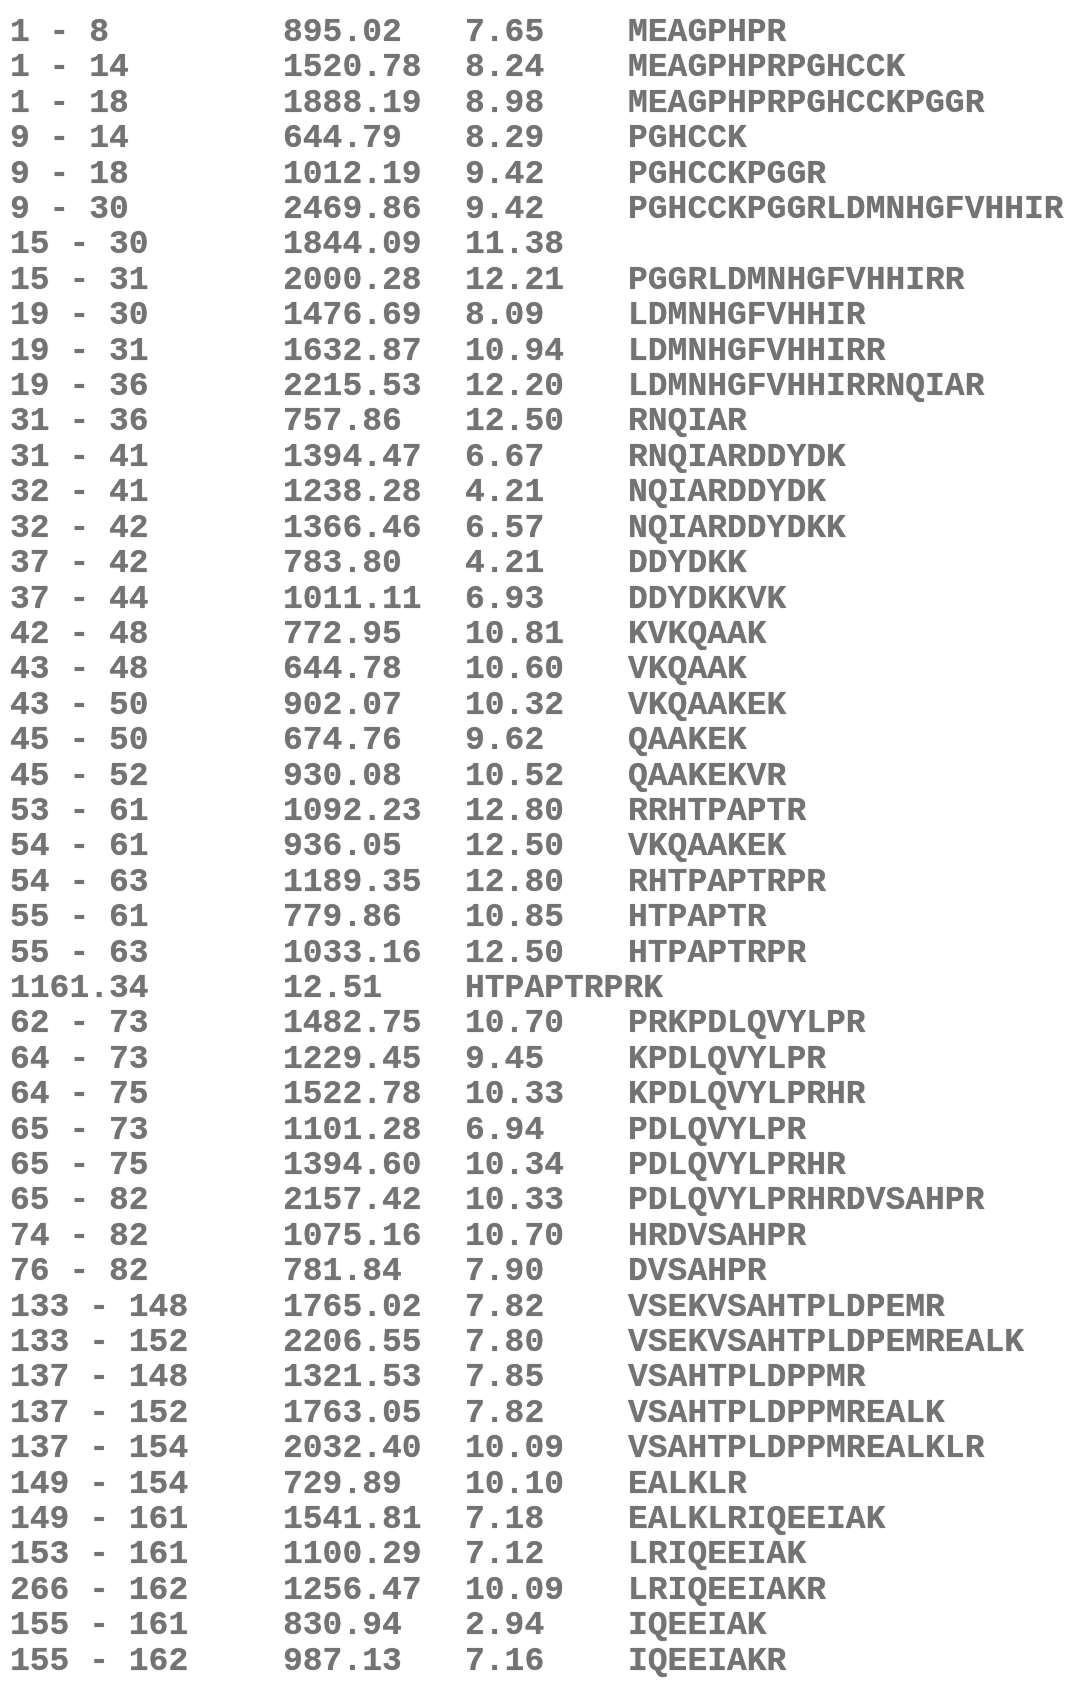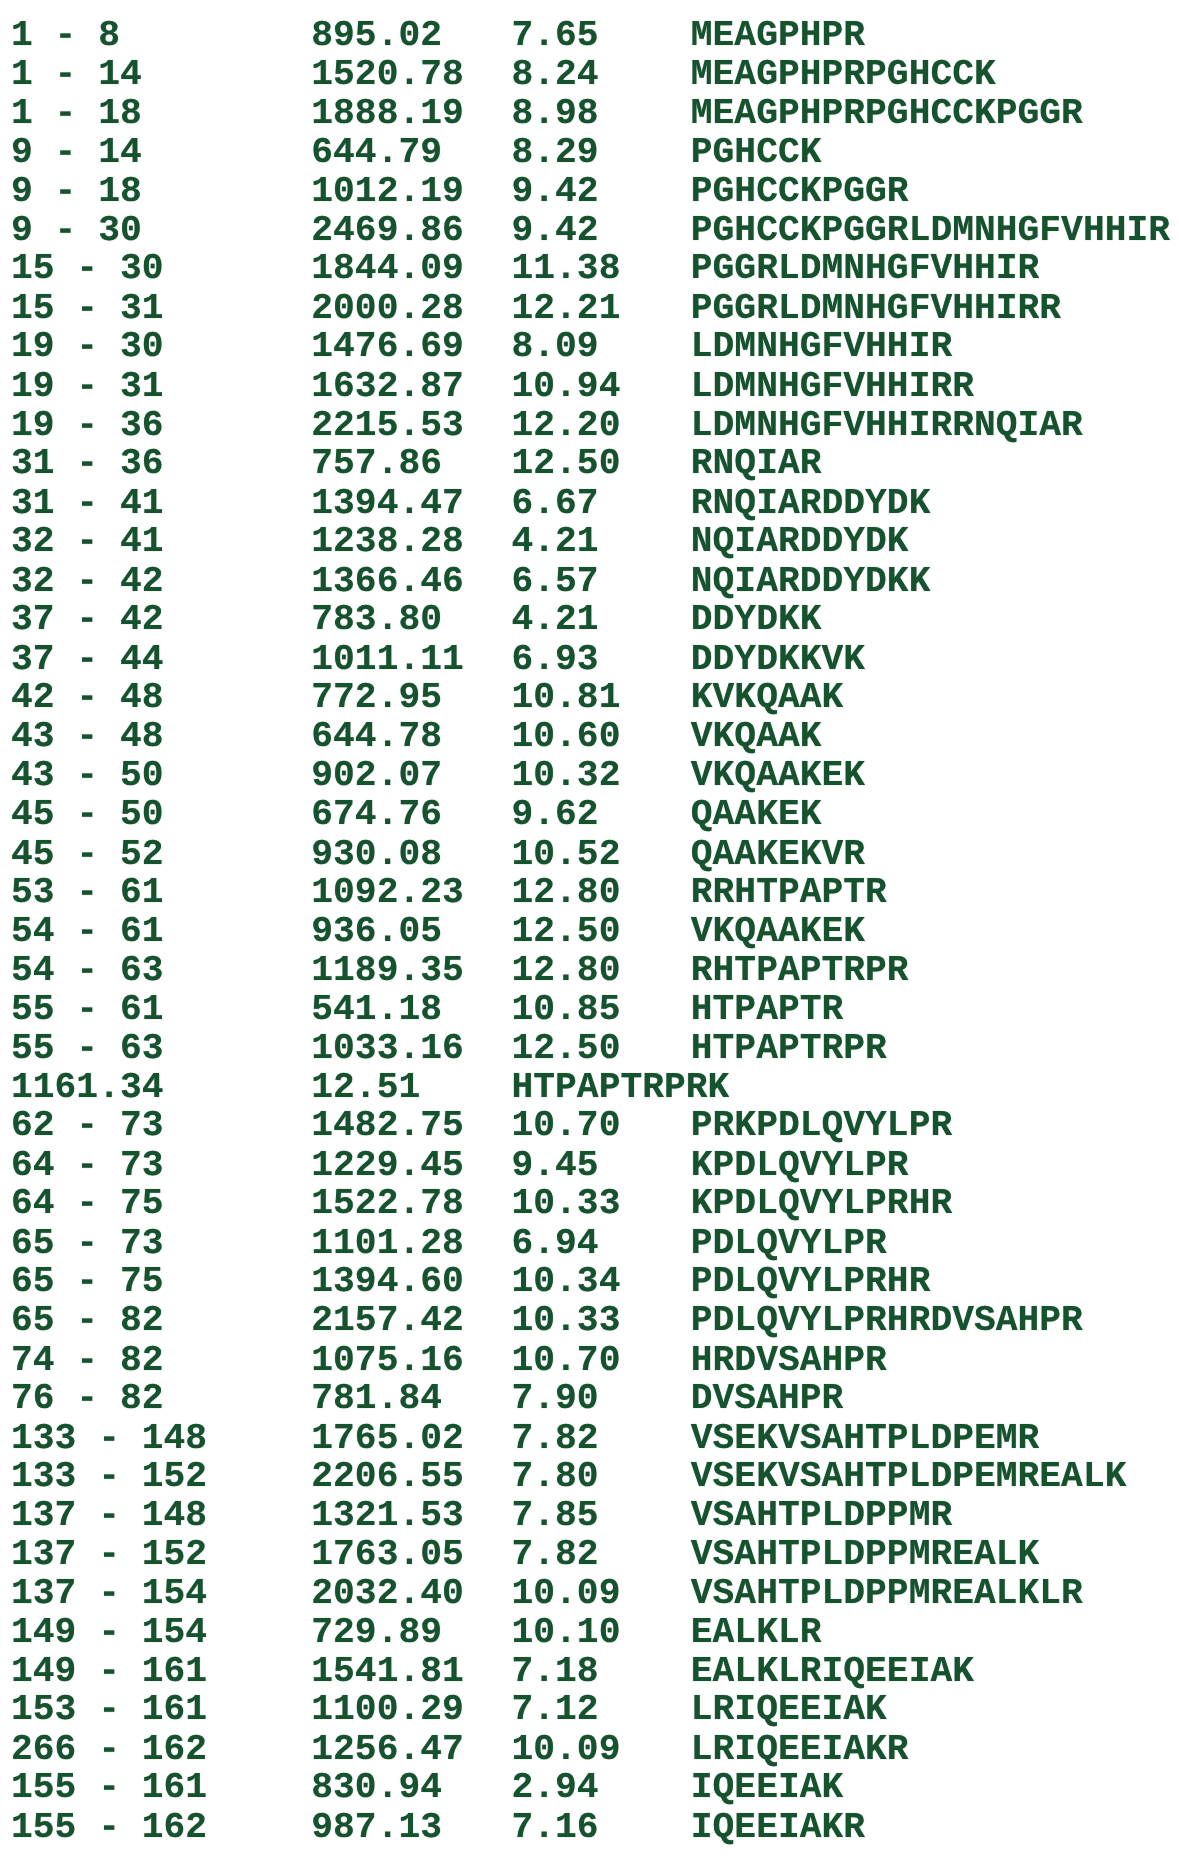--- a/index.html
+++ b/index.html
@@ -12,61 +12,61 @@
   .page {
     box-sizing: border-box;
     width: 1072px;
     height: 1704px;
     padding: 15px 0 0 10px;
     background: #ffffff;
     font-family: "Liberation Mono", "DejaVu Sans Mono", monospace;
     font-weight: 700;
     font-size: 33px;
     line-height: 35.4px;
-    color: #14532d;
+    color: #737373;
     
     text-shadow: 0 0 1px rgba(20,20,20,0.45);
   }
   .trow {
     display: grid;
     grid-template-columns: 273px 182px 163px auto;
     white-space: pre;
   }
   .cell { display: block; }
 </style>
 </head>
 <body>
 
 <div class="page">
     <div class="trow"><span class="cell range">1 - 8</span><span class="cell mass">895.02</span><span class="cell pi">7.65</span><span class="cell sequence">MEAGPHPR</span></div>
     <div class="trow"><span class="cell range">1 - 14</span><span class="cell mass">1520.78</span><span class="cell pi">8.24</span><span class="cell sequence">MEAGPHPRPGHCCK</span></div>
     <div class="trow"><span class="cell range">1 - 18</span><span class="cell mass">1888.19</span><span class="cell pi">8.98</span><span class="cell sequence">MEAGPHPRPGHCCKPGGR</span></div>
     <div class="trow"><span class="cell range">9 - 14</span><span class="cell mass">644.79</span><span class="cell pi">8.29</span><span class="cell sequence">PGHCCK</span></div>
     <div class="trow"><span class="cell range">9 - 18</span><span class="cell mass">1012.19</span><span class="cell pi">9.42</span><span class="cell sequence">PGHCCKPGGR</span></div>
     <div class="trow"><span class="cell range">9 - 30</span><span class="cell mass">2469.86</span><span class="cell pi">9.42</span><span class="cell sequence">PGHCCKPGGRLDMNHGFVHHIR</span></div>
-    <div class="trow"><span class="cell range">15 - 30</span><span class="cell mass">1844.09</span><span class="cell pi">11.38</span><span class="cell sequence">PGGRLDMNHGFVHHIR</span></div>
+    <div class="trow"><span class="cell range">15 - 30</span><span class="cell mass">1844.09</span><span class="cell pi">11.38</span></div>
     <div class="trow"><span class="cell range">15 - 31</span><span class="cell mass">2000.28</span><span class="cell pi">12.21</span><span class="cell sequence">PGGRLDMNHGFVHHIRR</span></div>
     <div class="trow"><span class="cell range">19 - 30</span><span class="cell mass">1476.69</span><span class="cell pi">8.09</span><span class="cell sequence">LDMNHGFVHHIR</span></div>
     <div class="trow"><span class="cell range">19 - 31</span><span class="cell mass">1632.87</span><span class="cell pi">10.94</span><span class="cell sequence">LDMNHGFVHHIRR</span></div>
     <div class="trow"><span class="cell range">19 - 36</span><span class="cell mass">2215.53</span><span class="cell pi">12.20</span><span class="cell sequence">LDMNHGFVHHIRRNQIAR</span></div>
     <div class="trow"><span class="cell range">31 - 36</span><span class="cell mass">757.86</span><span class="cell pi">12.50</span><span class="cell sequence">RNQIAR</span></div>
     <div class="trow"><span class="cell range">31 - 41</span><span class="cell mass">1394.47</span><span class="cell pi">6.67</span><span class="cell sequence">RNQIARDDYDK</span></div>
     <div class="trow"><span class="cell range">32 - 41</span><span class="cell mass">1238.28</span><span class="cell pi">4.21</span><span class="cell sequence">NQIARDDYDK</span></div>
     <div class="trow"><span class="cell range">32 - 42</span><span class="cell mass">1366.46</span><span class="cell pi">6.57</span><span class="cell sequence">NQIARDDYDKK</span></div>
     <div class="trow"><span class="cell range">37 - 42</span><span class="cell mass">783.80</span><span class="cell pi">4.21</span><span class="cell sequence">DDYDKK</span></div>
     <div class="trow"><span class="cell range">37 - 44</span><span class="cell mass">1011.11</span><span class="cell pi">6.93</span><span class="cell sequence">DDYDKKVK</span></div>
     <div class="trow"><span class="cell range">42 - 48</span><span class="cell mass">772.95</span><span class="cell pi">10.81</span><span class="cell sequence">KVKQAAK</span></div>
     <div class="trow"><span class="cell range">43 - 48</span><span class="cell mass">644.78</span><span class="cell pi">10.60</span><span class="cell sequence">VKQAAK</span></div>
     <div class="trow"><span class="cell range">43 - 50</span><span class="cell mass">902.07</span><span class="cell pi">10.32</span><span class="cell sequence">VKQAAKEK</span></div>
     <div class="trow"><span class="cell range">45 - 50</span><span class="cell mass">674.76</span><span class="cell pi">9.62</span><span class="cell sequence">QAAKEK</span></div>
     <div class="trow"><span class="cell range">45 - 52</span><span class="cell mass">930.08</span><span class="cell pi">10.52</span><span class="cell sequence">QAAKEKVR</span></div>
     <div class="trow"><span class="cell range">53 - 61</span><span class="cell mass">1092.23</span><span class="cell pi">12.80</span><span class="cell sequence">RRHTPAPTR</span></div>
     <div class="trow"><span class="cell range">54 - 61</span><span class="cell mass">936.05</span><span class="cell pi">12.50</span><span class="cell sequence">VKQAAKEK</span></div>
     <div class="trow"><span class="cell range">54 - 63</span><span class="cell mass">1189.35</span><span class="cell pi">12.80</span><span class="cell sequence">RHTPAPTRPR</span></div>
-    <div class="trow"><span class="cell range">55 - 61</span><span class="cell mass">541.18</span><span class="cell pi">10.85</span><span class="cell sequence">HTPAPTR</span></div>
+    <div class="trow"><span class="cell range">55 - 61</span><span class="cell mass">779.86</span><span class="cell pi">10.85</span><span class="cell sequence">HTPAPTR</span></div>
     <div class="trow"><span class="cell range">55 - 63</span><span class="cell mass">1033.16</span><span class="cell pi">12.50</span><span class="cell sequence">HTPAPTRPR</span></div>
     <div class="trow"><span class="cell mass">1161.34</span><span class="cell pi">12.51</span><span class="cell sequence">HTPAPTRPRK</span></div>
     <div class="trow"><span class="cell range">62 - 73</span><span class="cell mass">1482.75</span><span class="cell pi">10.70</span><span class="cell sequence">PRKPDLQVYLPR</span></div>
     <div class="trow"><span class="cell range">64 - 73</span><span class="cell mass">1229.45</span><span class="cell pi">9.45</span><span class="cell sequence">KPDLQVYLPR</span></div>
     <div class="trow"><span class="cell range">64 - 75</span><span class="cell mass">1522.78</span><span class="cell pi">10.33</span><span class="cell sequence">KPDLQVYLPRHR</span></div>
     <div class="trow"><span class="cell range">65 - 73</span><span class="cell mass">1101.28</span><span class="cell pi">6.94</span><span class="cell sequence">PDLQVYLPR</span></div>
     <div class="trow"><span class="cell range">65 - 75</span><span class="cell mass">1394.60</span><span class="cell pi">10.34</span><span class="cell sequence">PDLQVYLPRHR</span></div>
     <div class="trow"><span class="cell range">65 - 82</span><span class="cell mass">2157.42</span><span class="cell pi">10.33</span><span class="cell sequence">PDLQVYLPRHRDVSAHPR</span></div>
     <div class="trow"><span class="cell range">74 - 82</span><span class="cell mass">1075.16</span><span class="cell pi">10.70</span><span class="cell sequence">HRDVSAHPR</span></div>
     <div class="trow"><span class="cell range">76 - 82</span><span class="cell mass">781.84</span><span class="cell pi">7.90</span><span class="cell sequence">DVSAHPR</span></div>

